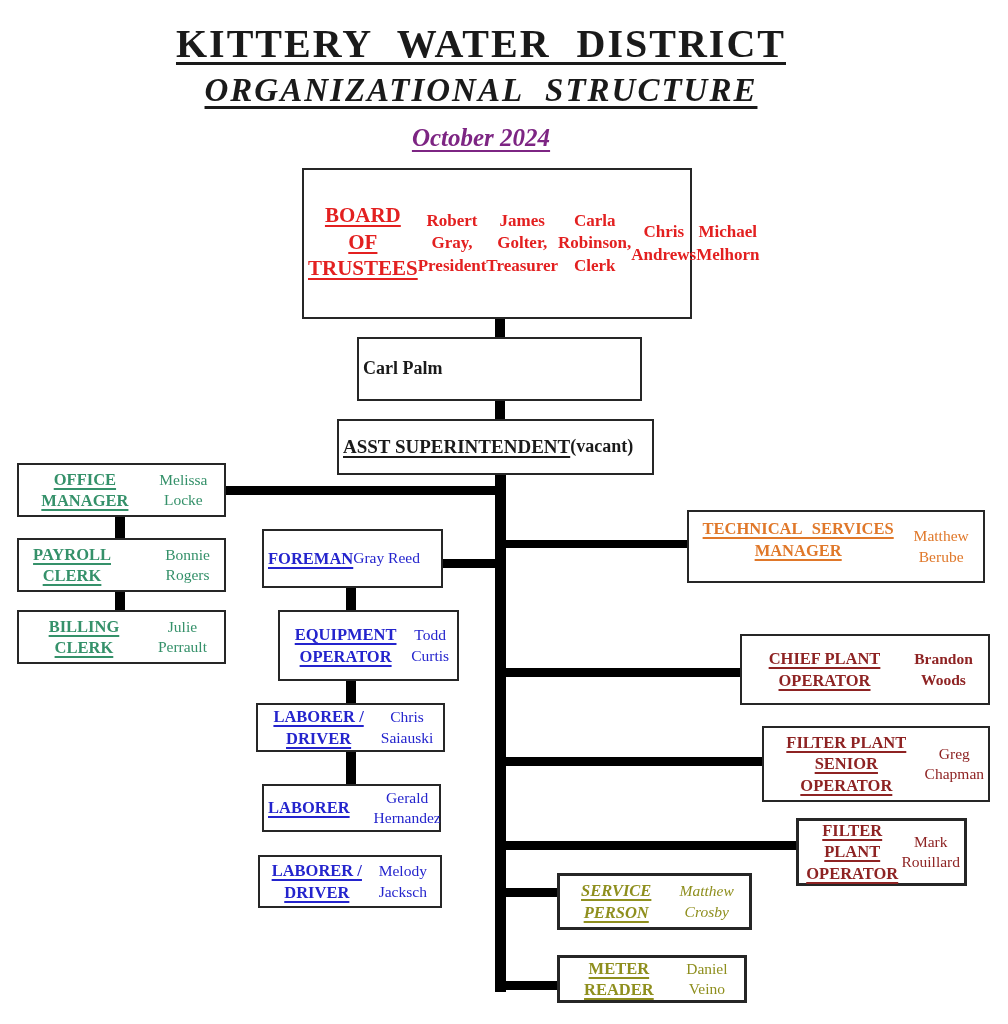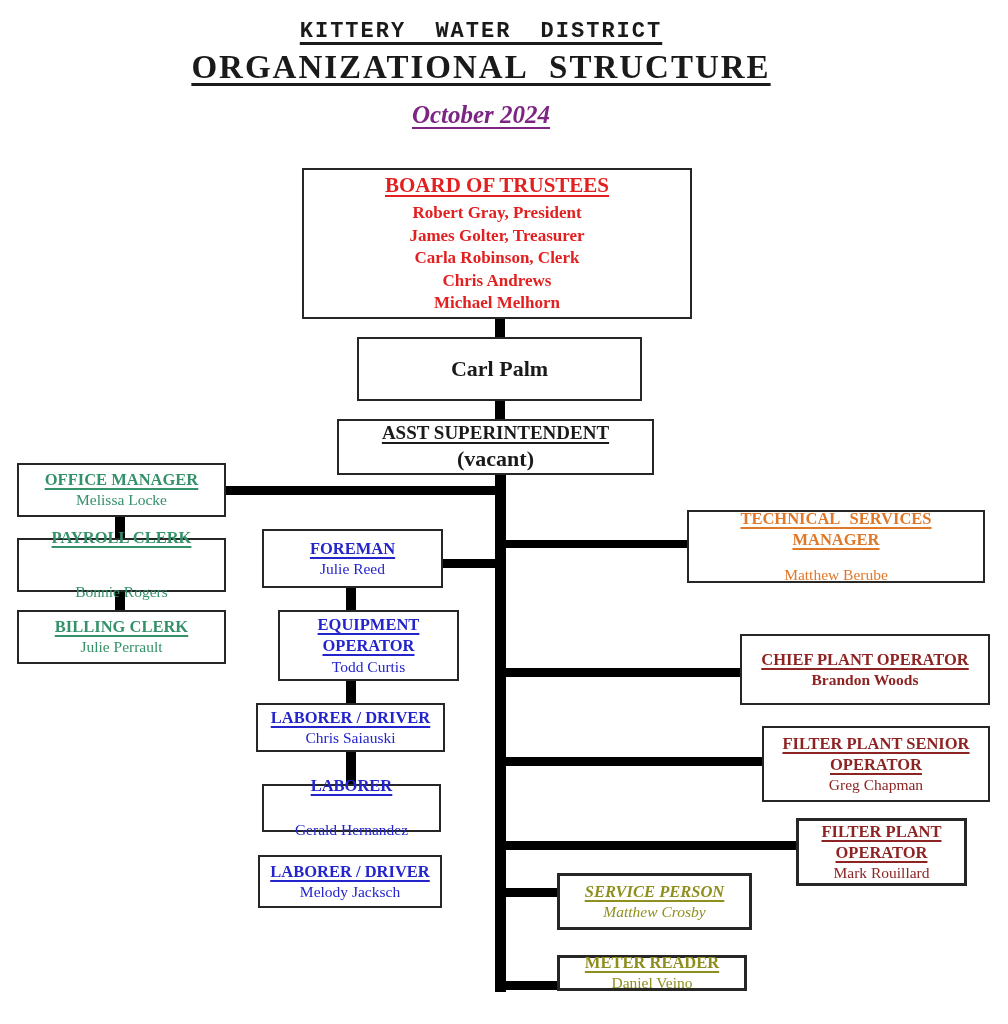--- a/index.html
+++ b/index.html
@@ -3,59 +3,58 @@
 <meta charset="utf-8">
 <style>
   html,body{margin:0;padding:0;background:#ffffff;}
   .canvas{
     position:relative;width:1008px;height:1024px;background:#ffffff;
     font-family:"Liberation Serif","DejaVu Serif",serif;overflow:hidden;
   }
   
   .header{position:absolute;left:0;top:18px;width:962px;text-align:center;color:#1a1a1a;}
   .header .h1{
-    font-size:22px;font-weight:bold;letter-spacing:2px;word-spacing:14px;
+    font-size:40px;font-weight:bold;letter-spacing:2px;word-spacing:14px;
     text-decoration:underline;text-decoration-thickness:3px;text-underline-offset:5px;
     line-height:1.28;
-    font-family:Liberation Mono, monospace;
   }
   .header .h2{
-    font-size:33px;font-weight:bold;letter-spacing:2px;word-spacing:12px;
+    font-size:33px;font-weight:bold;font-style:italic;letter-spacing:2px;word-spacing:12px;
     text-decoration:underline;text-decoration-thickness:3px;text-underline-offset:5px;
     line-height:1.3;
   }
   .header .date{
     margin-top:12px;font-size:25px;font-weight:bold;font-style:italic;color:#7d2583;
     text-decoration:underline;text-decoration-thickness:2px;text-underline-offset:4px;
   }
   
   .box{
     position:absolute;background:#ffffff;border:2px solid #262626;box-sizing:border-box;
-    display:flex;flex-direction:column;align-items:center;justify-content:center;
+    display:flex;flex-direction:row;align-items:center;
     text-align:center;padding:3px 4px;
   }
   .box .t{
     font-weight:bold;text-decoration:underline;text-decoration-thickness:2px;
     text-underline-offset:3px;font-size:16.5px;line-height:1.28;
   }
   .box .n{font-size:15.5px;line-height:1.3;}
   .box .n.bold{font-weight:bold;}
   .c-red{color:#e32020;}
   .c-black{color:#1a1a1a;}
   .c-green{color:#35916a;}
   .c-blue{color:#2424cd;}
   .c-orange{color:#e0782a;}
   .c-darkred{color:#8e2323;}
   .c-olive{color:#8f8f1e;}
   
   #b-board .t{font-size:21px;margin-bottom:3px;}
   #b-board .n{font-size:17px;line-height:1.32;}
   
   #b-sup .t,#b-asst .t{font-size:19px;}
-  #b-sup .n,#b-asst .n{font-size:22px;}
+  #b-sup .n,#b-asst .n{font-size:18px;}
   
   #b-tsm .t{word-spacing:6px;margin-bottom:14px;}
   
   #b-fpo,#b-sp,#b-mr{border-width:3px;}
   
   .ln{position:absolute;background:#000000;}
   #v-board-sup {left:495px;top:319px;width:10px;height:19px;}
   #v-sup-asst  {left:495px;top:401px;width:10px;height:19px;}
   #spine       {left:495px;top:474px;width:11px;height:518px;}
   #h-om        {left:226px;top:486px;width:269px;height:9px;}
@@ -81,21 +80,21 @@
   #b-fm    {left:262px;top:529px;width:181px;height:59px;}
   #b-eq    {left:262px;top:610px;width:181px;height:71px;margin-left:16px;}
   #b-ld1   {left:256px;top:703px;width:189px;height:49px;}
   #b-lb    {left:262px;top:784px;width:179px;height:48px;gap:24px;}
   #b-ld2   {left:258px;top:855px;width:184px;height:53px;}
   #b-tsm   {left:687px;top:510px;width:298px;height:73px;}
   #b-cpo   {left:740px;top:634px;width:250px;height:71px;}
   #b-fpso  {left:762px;top:726px;width:228px;height:76px;}
   #b-fpo   {left:796px;top:818px;width:171px;height:68px;}
   #b-sp    {left:557px;top:873px;width:195px;height:57px;font-style:italic;}
-  #b-mr    {left:557px;top:955px;width:190px;height:36px;}
+  #b-mr    {left:557px;top:955px;width:190px;height:48px;}
 </style>
 </head>
 <body>
 
 <div class="canvas">
 
   <div class="header">
     <div class="h1">KITTERY WATER DISTRICT</div>
     <div class="h2">ORGANIZATIONAL STRUCTURE</div>
     <div class="date">October 2024</div>
@@ -144,21 +143,21 @@
     <div class="t">PAYROLL CLERK</div>
     <div class="n">Bonnie Rogers</div>
   </div>
   <div class="box c-green" id="b-bc">
     <div class="t">BILLING CLERK</div>
     <div class="n">Julie Perrault</div>
   </div>
 
   <div class="box c-blue" id="b-fm">
     <div class="t">FOREMAN</div>
-    <div class="n">Julie Reed</div>
+    <div class="n">Gray Reed</div>
   </div>
   <div class="box c-blue" id="b-eq">
     <div class="t">EQUIPMENT OPERATOR</div>
     <div class="n">Todd Curtis</div>
   </div>
   <div class="box c-blue" id="b-ld1">
     <div class="t">LABORER / DRIVER</div>
     <div class="n">Chris Saiauski</div>
   </div>
   <div class="box c-blue" id="b-lb">

